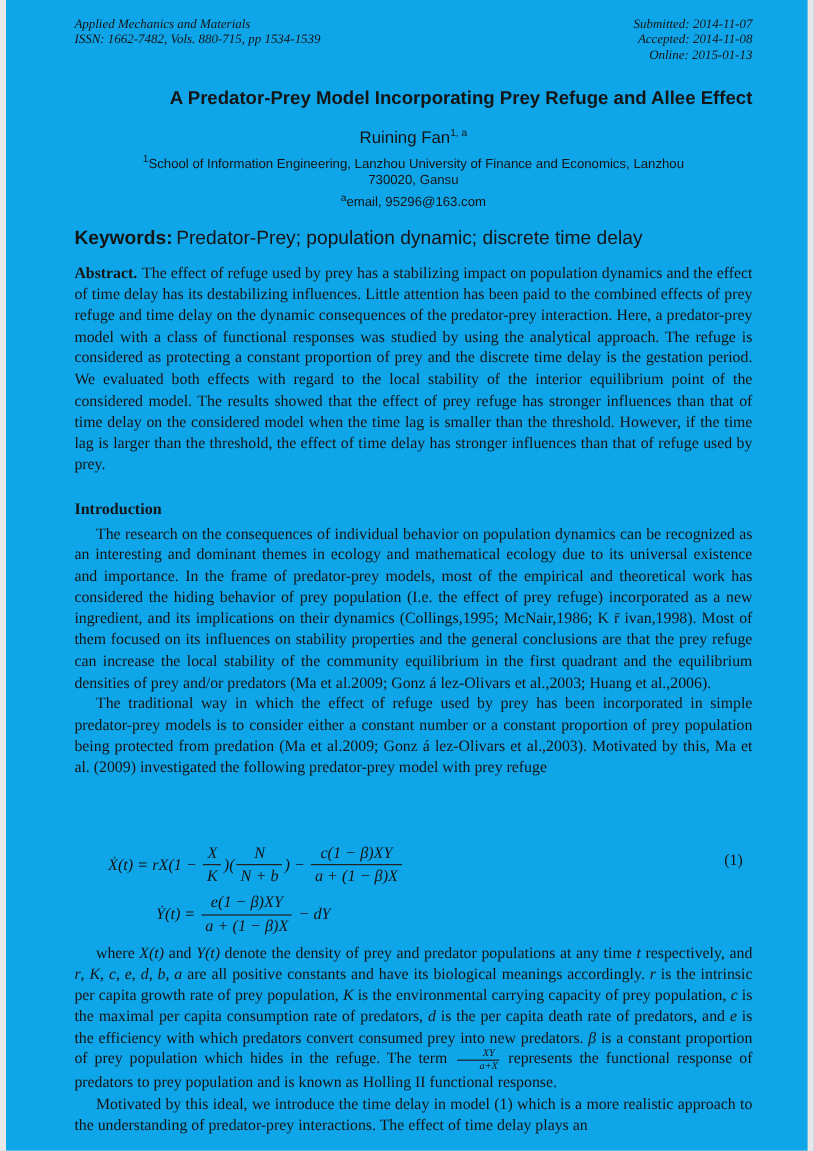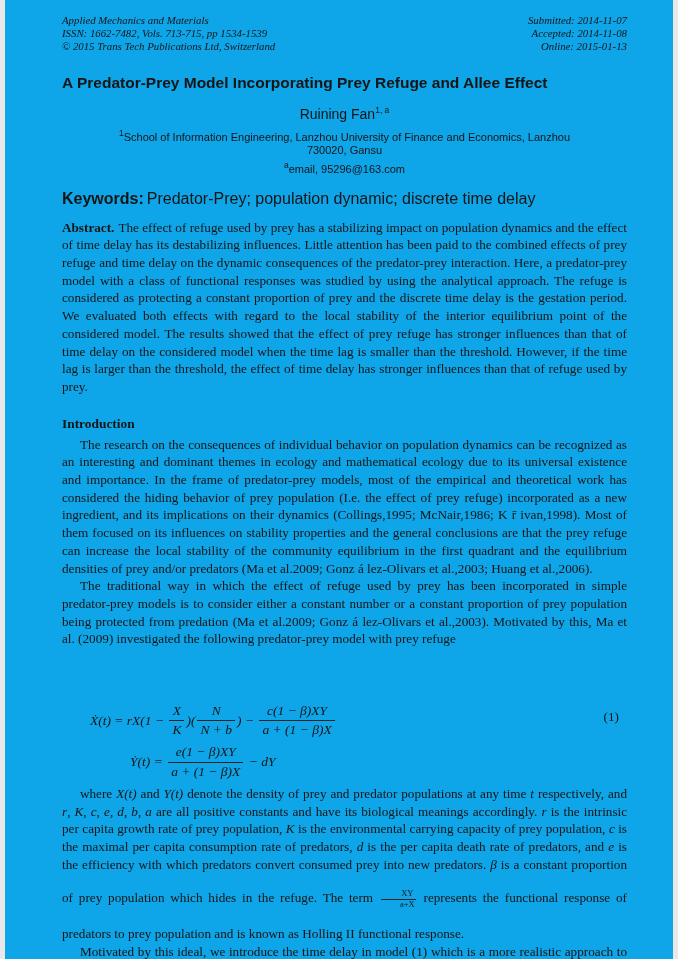--- a/index.html
+++ b/index.html
@@ -10,21 +10,21 @@
   }
   .content{position:absolute;left:57px;top:14px;width:565px;}
 
   
   .hdr{display:flex;justify-content:space-between;font-style:italic;
        font-size:10.8px;line-height:13.2px;font-family:"Liberation Serif",serif;}
   .hdr-right{text-align:right;}
 
   
   .sans{font-family:"Liberation Sans", sans-serif;}
-  .title{margin-top:20px;text-align:left;font-weight:bold;font-size:15.5px;line-height:18px;}
+  .title{margin-top:20px;text-align:right;font-weight:bold;font-size:15.5px;line-height:18px;}
   .author{margin-top:14px;text-align:center;font-size:14px;line-height:17px;}
   .affil{margin-top:8px;text-align:center;font-size:11px;line-height:13px;max-width:480px;margin-left:auto;margin-right:auto;}
   .email{margin-top:6px;text-align:center;font-size:11px;line-height:13px;}
   sup{font-size:8.5px;vertical-align:super;line-height:0;}
 
   .keywords{margin-top:16px;font-size:16px;line-height:14px;}
   .keywords b{margin-right:3px;}
 
   
   .body-text{font-size:13.2px;line-height:17.7px;text-align:justify;}
@@ -41,35 +41,34 @@
   .eq-line{display:flex;align-items:center;}
   .eq-line.second{margin-left:40px;margin-top:6px;}
   .eq-line span.tok{white-space:pre;}
   .frac{display:inline-block;vertical-align:middle;text-align:center;margin:0 2px;}
   .fnum{display:block;padding:0 3px 1px 3px;border-bottom:1px solid #222;line-height:1.2;}
   .fden{display:block;padding:1px 3px 0 3px;line-height:1.2;}
   .eq-num{font-style:normal;font-size:13.2px;padding-right:8px;}
 
   
   .ifrac{display:inline-block;vertical-align:middle;text-align:center;
-         font-size:8.5px;margin:16px 2px;line-height:1.1;}
+         font-size:8.5px;font-style:italic;margin:0 2px;line-height:1.1;}
   .ifrac .inum{display:block;border-bottom:1px solid #222;padding:0 1px;}
   .ifrac .iden{display:block;padding:0 1px;}
 </style>
 </head>
 <body>
 
 <div class="page">
   <div class="content">
 
     <div class="hdr">
       <div class="hdr-left">
         <div>Applied Mechanics and Materials</div>
-        <div>ISSN: 1662-7482, Vols. 713-715, pp 1534-1539</div>
-        <div>© 2015 Trans Tech Publications Ltd, Switzerland</div>
+        <div>ISSN: 1662-7482, Vols. 880-715, pp 1534-1539</div>
       </div>
       <div class="hdr-right">
         <div>Submitted: 2014-11-07</div>
         <div>Accepted: 2014-11-08</div>
         <div>Online: 2015-01-13</div>
       </div>
     </div>
 
     <div class="title sans">A Predator-Prey Model Incorporating Prey Refuge and Allee Effect</div>
 

